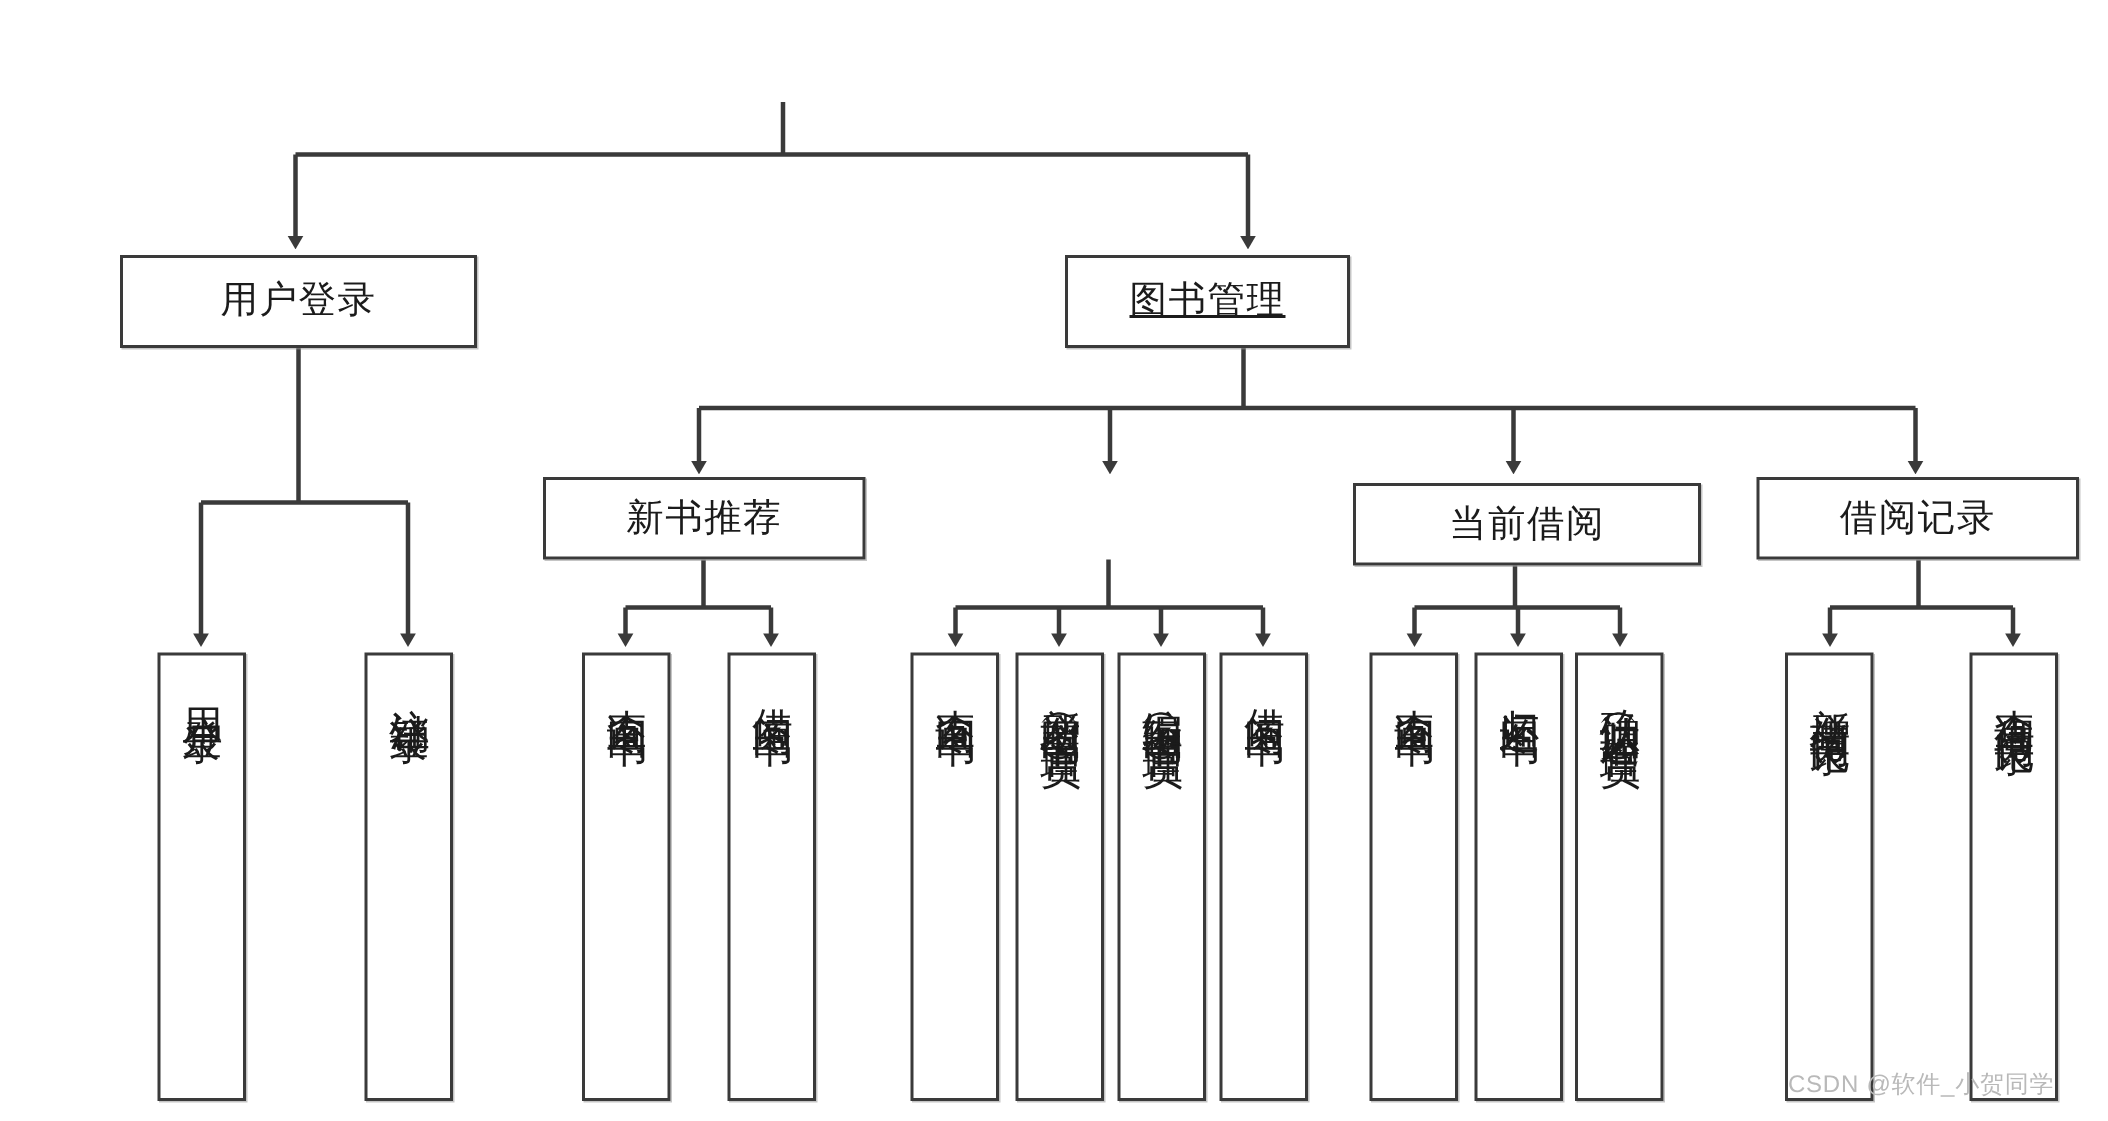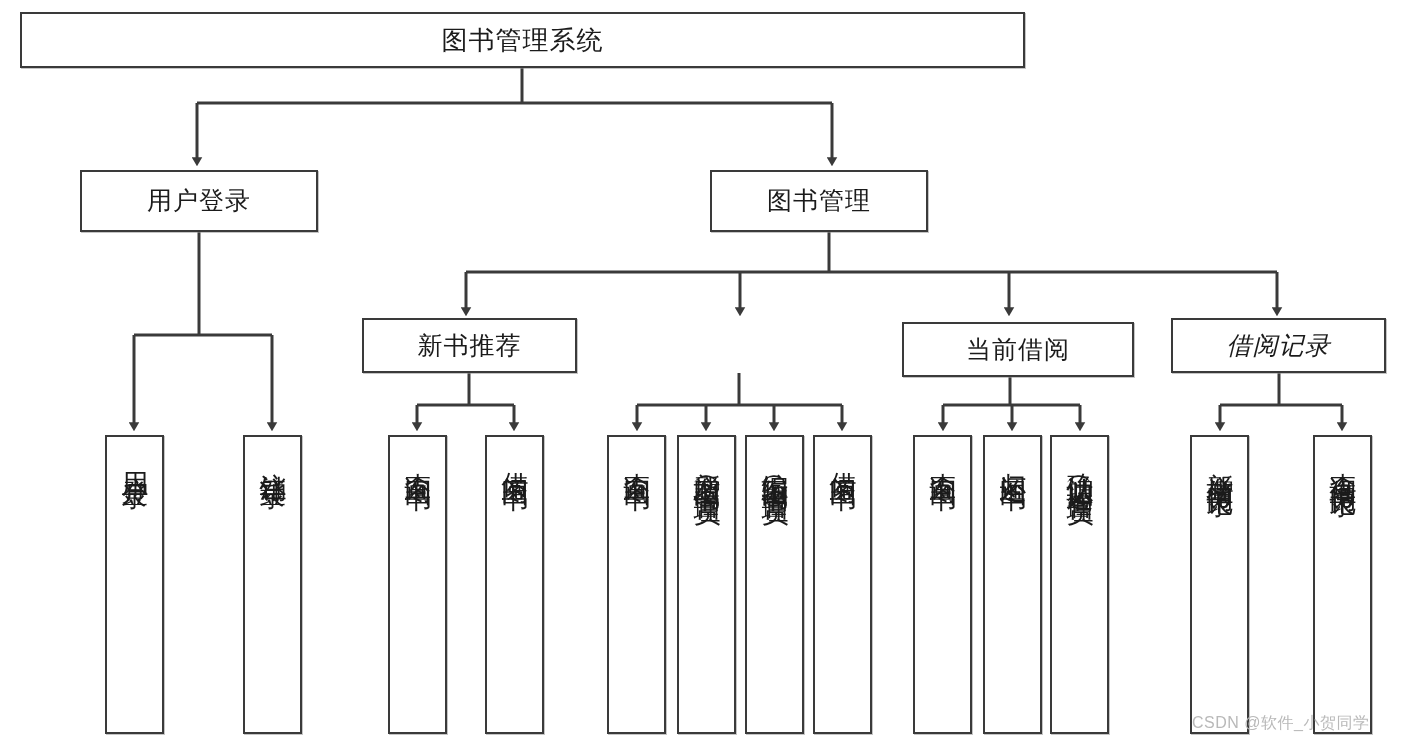--- a/index.html
+++ b/index.html
@@ -124,38 +124,35 @@
       <path d="M 1012 405 L 1012 423" marker-end="url(#arrow)"></path>
       <path d="M 1080 405 L 1080 423" marker-end="url(#arrow)"></path>
 
       <path d="M 1279 373 L 1279 405"></path>
       <path d="M 1220 405 L 1342 405"></path>
       <path d="M 1220 405 L 1220 423" marker-end="url(#arrow)"></path>
       <path d="M 1342 405 L 1342 423" marker-end="url(#arrow)"></path>
     </g>
   </svg>
 
-  <div class="node h root" style="left:20px; top:12px; width:1005px; height:56px;">
-    <span class="node-label">图书管理系统</span>
-  </div>
 
   <div class="node h" style="left:80px; top:170px; width:238px; height:62px;">
     <span class="node-label">用户登录</span>
   </div>
-  <div class="node h" style="left:710px; top:170px; width:218px; height:62px;">
+  <div class="node h" style="left:710px; top:170px; width:190px; height:62px;text-decoration:underline;">
     <span class="node-label">图书管理</span>
   </div>
 
   <div class="node h" style="left:362px; top:318px; width:215px; height:55px;">
     <span class="node-label">新书推荐</span>
   </div>
   <div class="node h" style="left:902px; top:322px; width:232px; height:55px;">
     <span class="node-label">当前借阅</span>
   </div>
-  <div class="node h" style="left:1171px; top:318px; width:215px; height:55px;font-style:italic;">
+  <div class="node h" style="left:1171px; top:318px; width:215px; height:55px;">
     <span class="node-label">借阅记录</span>
   </div>
 
   <div class="node v" style="left:105px; top:435px; width:59px; height:299px;">
     <span class="node-label">用户登录</span>
   </div>
   <div class="node v" style="left:243px; top:435px; width:59px; height:299px;">
     <span class="node-label">注销登录</span>
   </div>
 

